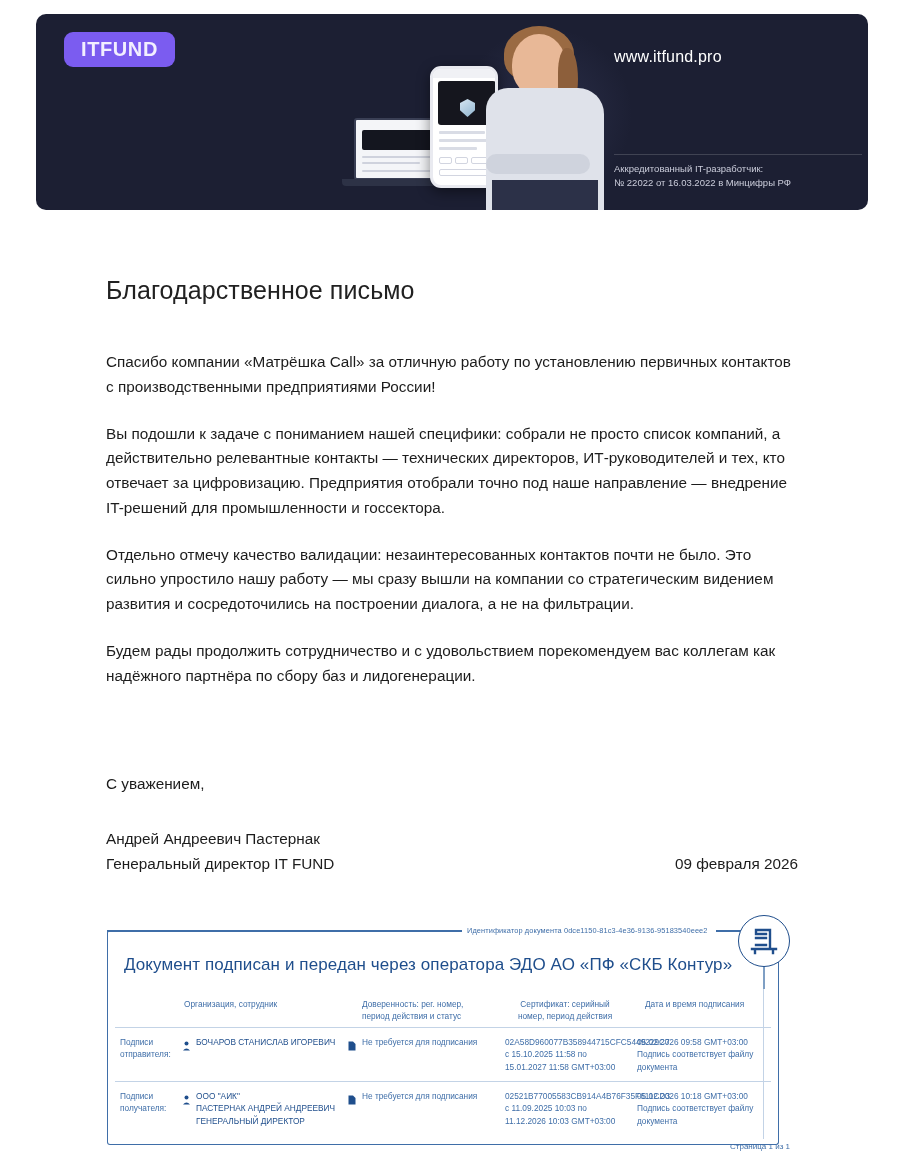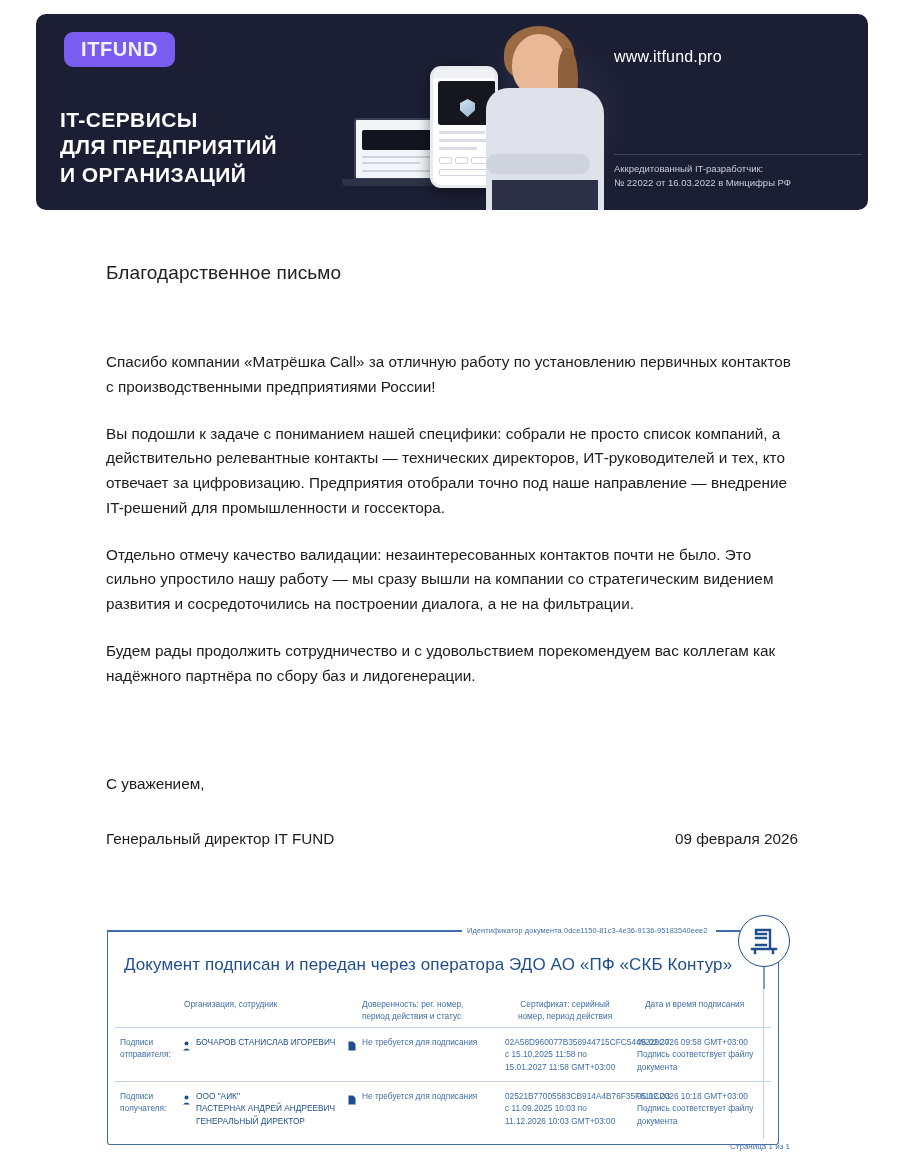--- a/index.html
+++ b/index.html
@@ -126,22 +126,22 @@
     position: absolute; left: 156px; top: 166px; width: 106px; height: 30px;
     background: #2c3148;
   }
   .glow {
     position: absolute; left: 120px; top: 10px; width: 180px; height: 180px;
     background: radial-gradient(circle, rgba(120,130,190,0.16), rgba(0,0,0,0) 68%);
   }
 
   
   .letter-title {
-    position: absolute; left: 106px; top: 262px;
-    font-size: 19px; color: #212121; letter-spacing: 0.1px;
+    position: absolute; left: 106px; top: 276px;
+    font-size: 25px; color: #212121; letter-spacing: 0.1px;
   }
   .body-copy {
     position: absolute; left: 106px; top: 350px; width: 692px;
     font-size: 15.3px; line-height: 1.62; color: #1c1c1c;
   }
   .body-copy p { margin: 0 0 22px 0; }
   .body-copy p:last-child { margin-bottom: 0; }
 
   .closing {
     position: absolute; left: 106px; top: 775px;
@@ -271,25 +271,20 @@
     <div class="person-hair"></div>
     <div class="person-head"></div>
     <div class="person-hair-side"></div>
     <div class="person-body"></div>
     <div class="person-arm"></div>
     <div class="person-skirt"></div>
   </div>
 
   <div class="banner-badge">ITFUND</div>
 
-  <div class="banner-headline">
-    <div>IT-СЕРВИСЫ</div>
-    <div>ДЛЯ ПРЕДПРИЯТИЙ</div>
-    <div>И ОРГАНИЗАЦИЙ</div>
-  </div>
 
   <div class="banner-site">www.itfund.pro</div>
 
   <div class="banner-accred-sep"></div>
   <div class="banner-accred">
     <div>Аккредитованный IT-разработчик:</div>
     <div>№ 22022 от 16.03.2022 в Минцифры РФ</div>
   </div>
 </div>
 
@@ -298,20 +293,21 @@
 <div class="body-copy">
   <p>Спасибо компании «Матрёшка Call» за отличную работу по установлению первичных контактов с производственными предприятиями России!</p>
   <p>Вы подошли к задаче с пониманием нашей специфики: собрали не просто список компаний, а действительно релевантные контакты — технических директоров, ИТ-руководителей и тех, кто отвечает за цифровизацию. Предприятия отобрали точно под наше направление — внедрение IT-решений для промышленности и госсектора.</p>
   <p>Отдельно отмечу качество валидации: незаинтересованных контактов почти не было. Это сильно упростило нашу работу — мы сразу вышли на компании со стратегическим видением развития и сосредоточились на построении диалога, а не на фильтрации.</p>
   <p>Будем рады продолжить сотрудничество и с удовольствием порекомендуем вас коллегам как надёжного партнёра по сбору баз и лидогенерации.</p>
 </div>
 
 <div class="closing">С уважением,</div>
 
 <div class="sign-block">
+  <div>Андрей Андреевич Пастернак</div>
   <div class="sign-row">
     <div>Генеральный директор IT FUND</div>
     <div class="sign-date">09 февраля 2026</div>
   </div>
 </div>
 
 <div class="stamp-topline-left"></div>
 <div class="stamp-topline-right"></div>
 <div class="stamp"></div>
 

